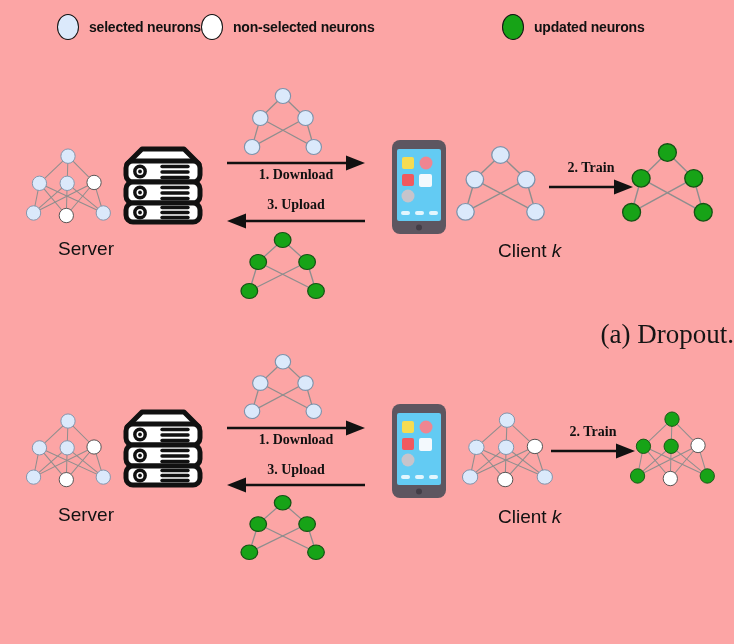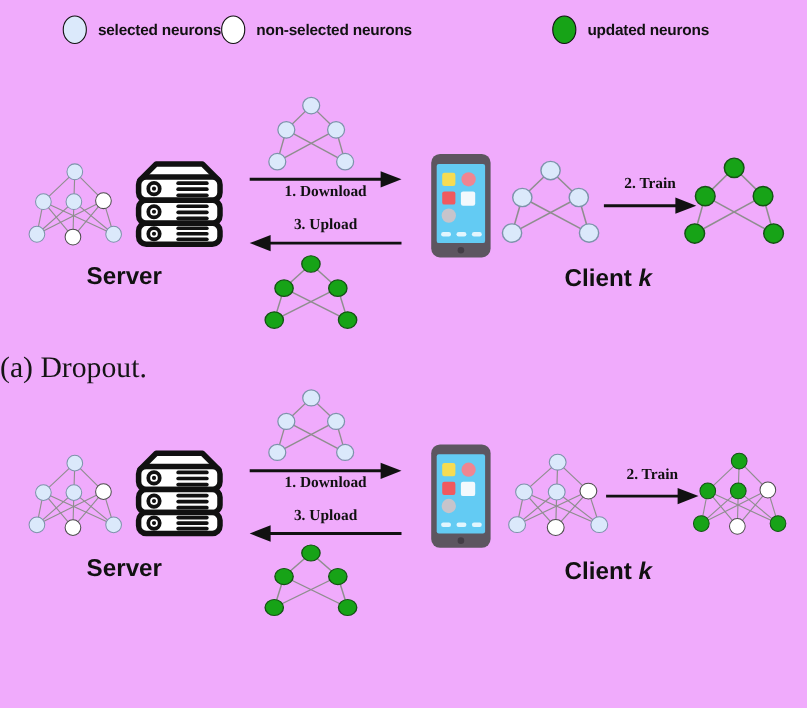--- a/index.html
+++ b/index.html
@@ -1,34 +1,34 @@
 <!DOCTYPE html>
 <html style="--selected_fill: #dbe9fb; --selected_stroke: #7d93ab; --non_selected_fill: #ffffff; --non_selected_stroke: #4d4d4d; --updated_fill: #17a317; --updated_stroke: #145214; --edge: #8e8e8e; --arrow: #111111; --server_icon: #111111; --phone_body: #5d5660; --phone_screen: #63cbf3; --app_yellow: #f6dc52; --app_pink: #ef8591; --app_red: #f0595f; --app_white: #f3f9fd; --app_gray: #c7c4cb; --phone_dash: #e2f6fe; --phone_home: #433d46;"><head>
 <meta charset="utf-8">
 <style>
   html,body{margin:0;padding:0;background:#ffffff;}
-  .canvas{position:relative;width:734px;height:644px;background:#f0abfc;overflow:hidden;
+  .canvas{position:relative;width:734px;height:644px;background:#fca5a5;overflow:hidden;
           font-family:"Liberation Sans",sans-serif;color:#111;}
   
   .legend-item{position:absolute;top:14px;display:flex;align-items:center;gap:10px;}
   .swatch{width:22px;height:26px;border:1.6px solid #111;border-radius:50%;box-sizing:border-box;flex:0 0 auto;}
   .sw-selected{background:var(--selected_fill);}
   .sw-non{background:var(--non_selected_fill);}
   .sw-updated{background:var(--updated_fill);}
   .legend-label{font-size:14px;font-weight:700;letter-spacing:-0.2px;white-space:nowrap;}
   
   svg.net,svg.icon,svg.arrow{position:absolute;overflow:visible;}
   .arrow line{stroke:var(--arrow);stroke-width:2.6px;}
   .arrow polygon{fill:var(--arrow);}
   
   .step-label{position:absolute;font-family:"Liberation Serif",serif;font-weight:700;font-size:14px;
               text-align:center;white-space:nowrap;}
-  .name-label{position:absolute;font-size:22px;font-weight:700;text-align:center;white-space:nowrap;}
+  .name-label{position:absolute;font-size:19px;font-weight:400;white-space:nowrap;}
   .name-label em{font-style:italic;}
-  .caption{position:absolute;left:0;width:100%;text-align:left;font-family:"Liberation Serif",serif;
+  .caption{position:absolute;left:0;width:100%;text-align:right;font-family:"Liberation Serif",serif;
            font-size:27px;font-weight:400;color:#151515;}
 </style>
 </head>
 <body>
 
 <div class="canvas">
 
   <div class="legend-item" style="left:57px;">
     <span class="swatch sw-selected"></span>
     <span class="legend-label">selected neurons</span>

